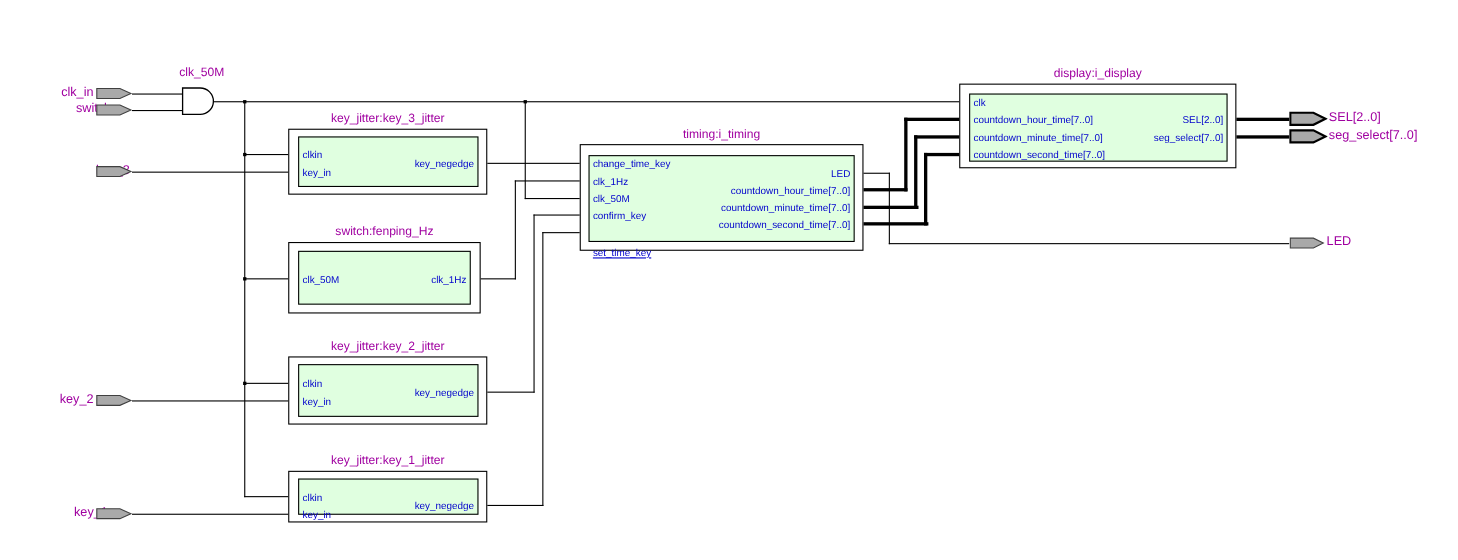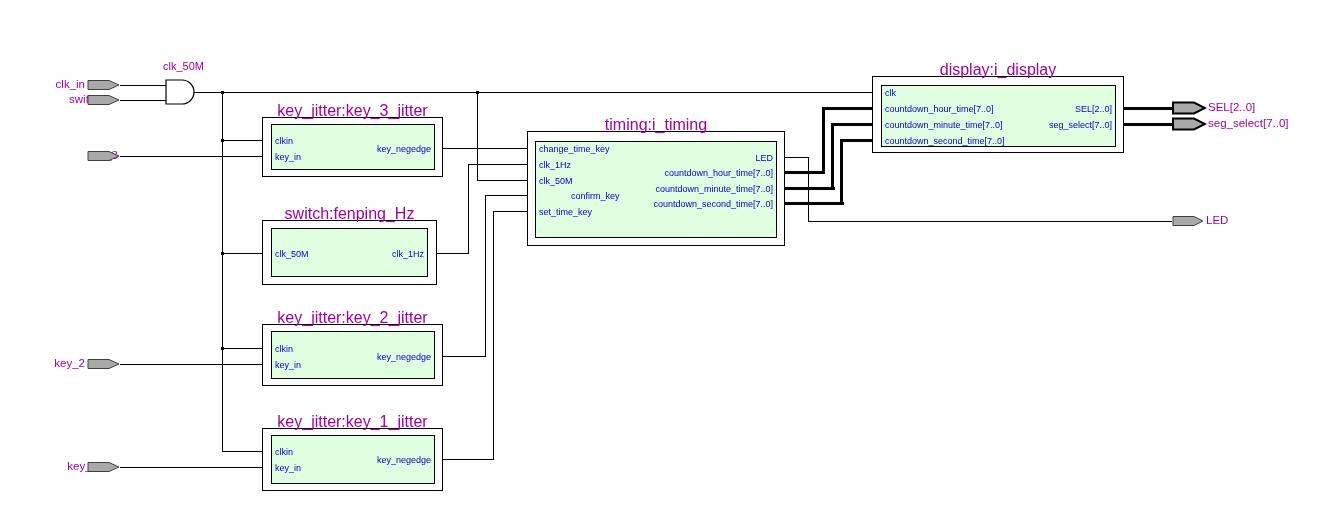--- a/index.html
+++ b/index.html
@@ -6,21 +6,21 @@
   #canvas{
     position:relative;width:1325px;height:509px;background:#ffffff;
     font-family:"Liberation Sans",sans-serif;overflow:hidden;
   }
   .wire{position:absolute;background:#000000;}
   .dot{position:absolute;width:3px;height:3px;background:#000000;}
   .block{position:absolute;border:1px solid #000000;background:#ffffff;box-sizing:border-box;}
   .block-inner{position:absolute;background:#e0ffe0;border:1px solid #000000;box-sizing:border-box;}
   .block-title{
     position:absolute;left:0;top:-16px;width:100%;height:14px;
-    text-align:center;font-size:16px;color:#a000a0;white-space:nowrap;
+    text-align:center;font-size:11px;color:#a000a0;white-space:nowrap;
   }
   .port{
     position:absolute;font-size:9px;line-height:10px;height:10px;
     color:#0000cc;white-space:nowrap;
   }
   .port.out{text-align:right;}
   .pin{position:absolute;}
   .pin-label{
     position:absolute;font-size:11.5px;line-height:13px;color:#a000a0;white-space:nowrap;
   }
@@ -123,36 +123,36 @@
   </div>
 
   <div class="block" style="left:262px;top:324px;width:181px;height:62px;">
     <div class="block-title">key_jitter:key_2_jitter</div>
     <div class="block-inner" style="left:8px;top:6px;right:7px;bottom:6px;"></div>
     <span class="port" style="left:12px;top:19px;">clkin</span>
     <span class="port" style="left:12px;top:35px;">key_in</span>
     <span class="port out" style="right:11px;top:27px;">key_negedge</span>
   </div>
 
-  <div class="block" style="left:262px;top:428px;width:181px;height:63px;">
+  <div class="block" style="left:262px;top:428px;width:181px;height:47px;">
     <div class="block-title">key_jitter:key_1_jitter</div>
     <div class="block-inner" style="left:8px;top:6px;right:7px;bottom:6px;"></div>
     <span class="port" style="left:12px;top:18px;">clkin</span>
     <span class="port" style="left:12px;top:34px;">key_in</span>
     <span class="port out" style="right:11px;top:26px;">key_negedge</span>
   </div>
 
-  <div class="block" style="left:527px;top:131px;width:258px;height:115px;">
+  <div class="block" style="left:527px;top:131px;width:258px;height:97px;">
     <div class="block-title">timing:i_timing</div>
     <div class="block-inner" style="left:7px;top:9px;right:7px;bottom:7px;"></div>
     <span class="port" style="left:11px;top:12px;">change_time_key</span>
     <span class="port" style="left:11px;top:28px;">clk_1Hz</span>
     <span class="port" style="left:11px;top:44px;">clk_50M</span>
-    <span class="port" style="left:11px;top:59px;margin-left:32px;">confirm_key</span>
-    <span class="port" style="left:11px;top:75px;">set_time_key</span>
+    <span class="port" style="left:11px;top:59px;">confirm_key</span>
+    <span class="port" style="left:11px;top:93px;text-decoration:underline;">set_time_key</span>
     <span class="port out" style="right:11px;top:21px;">LED</span>
     <span class="port out" style="right:11px;top:36px;">countdown_hour_time[7..0]</span>
     <span class="port out" style="right:11px;top:52px;">countdown_minute_time[7..0]</span>
     <span class="port out" style="right:11px;top:67px;">countdown_second_time[7..0]</span>
   </div>
 
   <div class="block" style="left:872px;top:76px;width:252px;height:77px;">
     <div class="block-title">display:i_display</div>
     <div class="block-inner" style="left:8px;top:8px;right:7px;bottom:5px;"></div>
     <span class="port" style="left:12px;top:11px;">clk</span>

